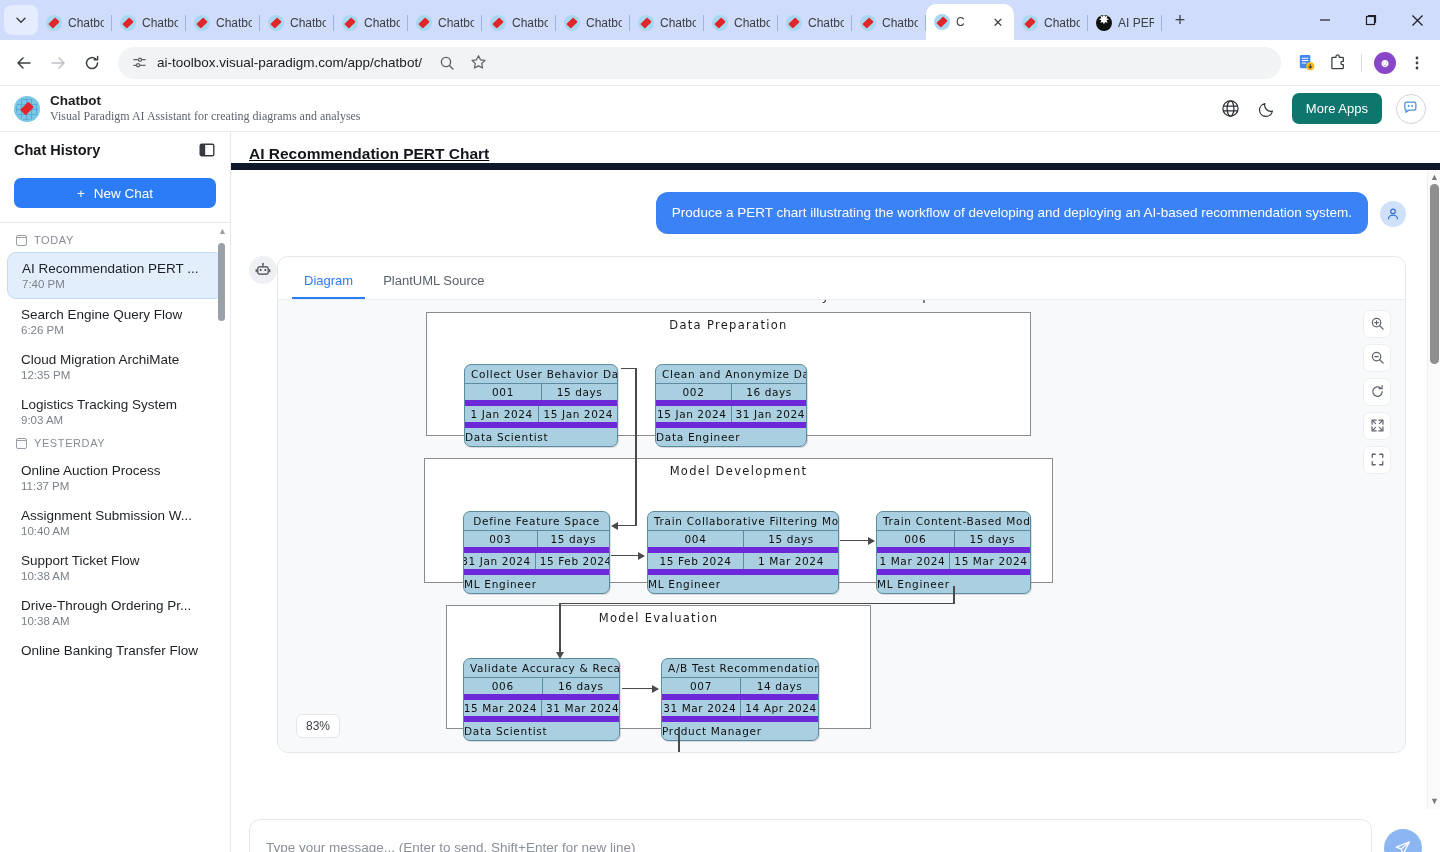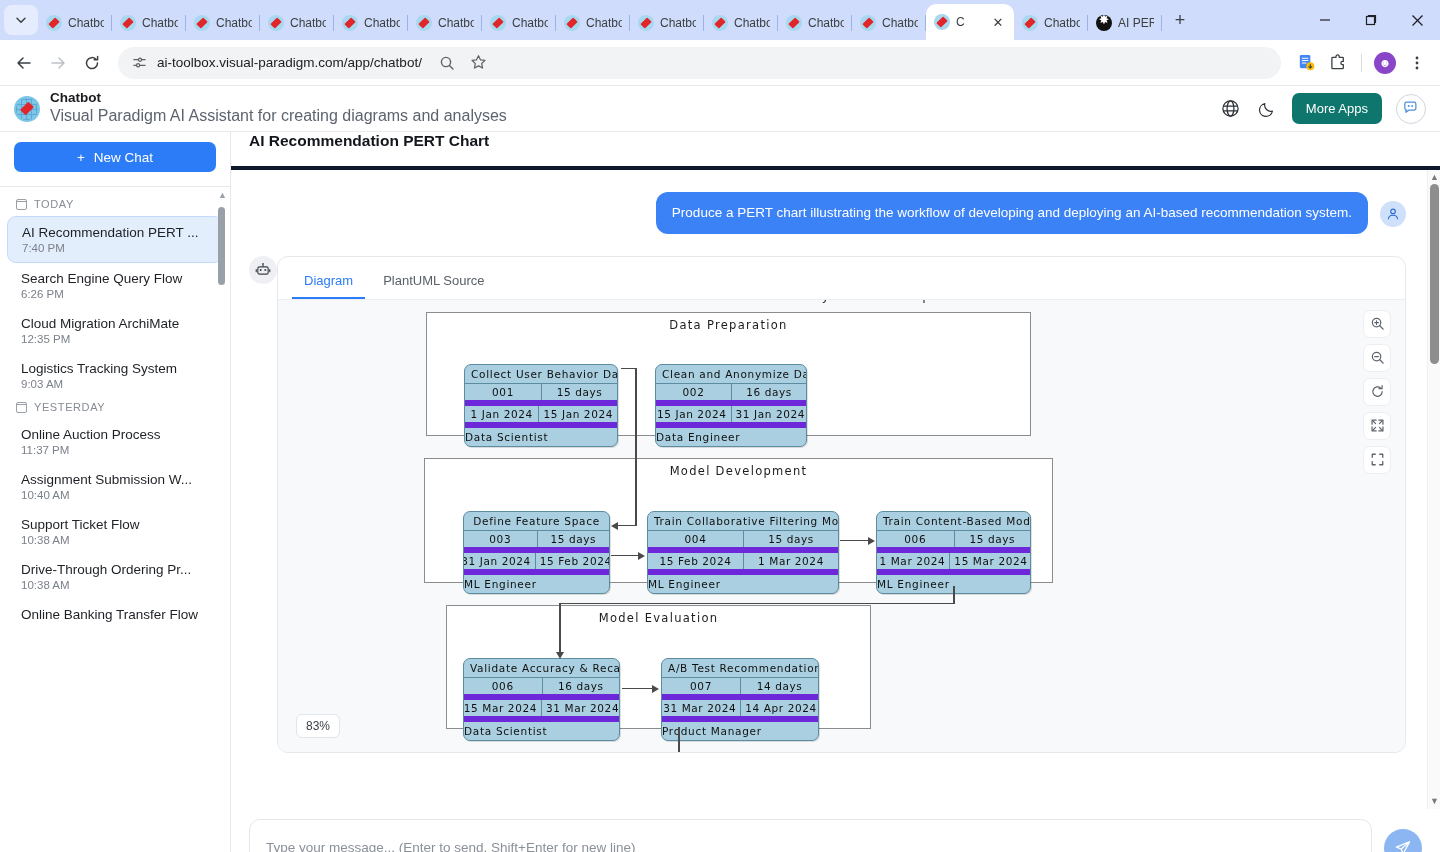--- a/index.html
+++ b/index.html
@@ -94,21 +94,21 @@
   .brand-logo::before{
     content:"";position:absolute;inset:2px;border-radius:50%;
     background:repeating-linear-gradient(90deg,#5aa9d6 0 1px,transparent 1px 5px),
                repeating-linear-gradient(0deg,#5aa9d6 0 1px,transparent 1px 5px);
   }
   .brand-logo::after{
     content:"";position:absolute;left:8px;top:5px;width:10px;height:15px;
     background:#e0262a;transform:rotate(45deg) scale(.78);border-radius:1px;
   }
   .brand-text .bt-title { font-size:13.5px; font-weight:bold; color:#1b1b1f; line-height:1.15; }
-  .brand-text .bt-sub { font-size:16px; color:#5d6470; line-height:1.35; }
+  .brand-text .bt-sub { font-size:12px; color:#5d6470; line-height:1.35;font-family:Liberation Serif, serif; }
   .hdr-right { margin-left:auto; display:flex; align-items:center; gap:14px; }
   .hdr-icon { width:22px;height:22px;display:flex;align-items:center;justify-content:center;color:#2b2f36; }
   .more-apps-btn {
     background:#0f766e; color:#fff; font-size:13px; border:none; border-radius:7px;
     padding:8px 14px; cursor:pointer; font-family:inherit;
   }
   .hdr-avatar {
     width:30px;height:30px;border-radius:50%;border:1px solid #cfd5de;background:#fff;
     display:flex;align-items:center;justify-content:center;color:#4a90d9;font-size:15px;
   }
@@ -149,21 +149,21 @@
     position:absolute; right:4px; top:4px; width:8px; bottom:4px;
   }
   .sb-scroll .thumb {
     position:absolute; top:16px; width:7px; height:78px; background:#9aa0a8; border-radius:4px; left:0;
   }
   .sb-scroll .arrow-up, .sb-scroll .arrow-down { position:absolute;left:0;width:7px;color:#9aa0a8;font-size:9px;text-align:center;line-height:1; }
   .sb-scroll .arrow-up { top:0; }
 
   
   .main { flex:1 1 auto; display:flex; flex-direction:column; min-width:0; background:#fff; }
-  .main-head { height:38px; display:flex; align-items:flex-start; padding:0 18px; border-bottom:4px solid #0f172a; }
+  .main-head { height:38px; display:flex; align-items:flex-end; padding:0 18px; border-bottom:7px solid #0f172a;text-decoration:underline; }
   .main-head .mh-title { font-size:15.5px; font-weight:bold; color:#13161c; }
 
   .conv-area { flex:1 1 auto; position:relative; overflow:hidden; }
   .conv-scroll {
     position:absolute; right:0; top:0; bottom:0; width:13px;
     background:#fafafa; border-left:1px solid #f0f0f0;
   }
   .conv-scroll .thumb { position:absolute; top:14px; left:2px; width:9px; height:180px; background:#8e8e8e; border-radius:5px; }
   .conv-scroll .ar { position:absolute; left:2px; width:9px; text-align:center; font-size:9px; color:#7a7a7a; line-height:1; }
   .conv-scroll .ar.up { top:3px; }
@@ -451,20 +451,29 @@
           <circle cx="7" cy="7.4" r="1" fill="#4a90d9"></circle>
           <circle cx="10.6" cy="7.4" r="1" fill="#4a90d9"></circle>
         </svg>
     </div>
   </div>
 </div>
 
 <div class="app-body">
 
   <div class="sidebar">
+    <div class="sb-head">
+      <span class="sb-title">Chat History</span>
+      <span class="sb-collapse">
+        <svg width="16" height="16" viewBox="0 0 16 16">
+            <rect x="1.2" y="2.2" width="13.6" height="11.6" rx="1.6" fill="none" stroke="#35393f" stroke-width="1.4"></rect>
+            <rect x="1.2" y="2.2" width="5" height="11.6" rx="1.6" fill="#35393f"></rect>
+          </svg>
+      </span>
+    </div>
     <div class="sb-top">
       <button class="new-chat">
         <span>+</span>
         <span>New Chat</span>
       </button>
     </div>
     <div class="sb-list">
 
       <div class="sb-group">
         <span class="cal-ico"></span>

